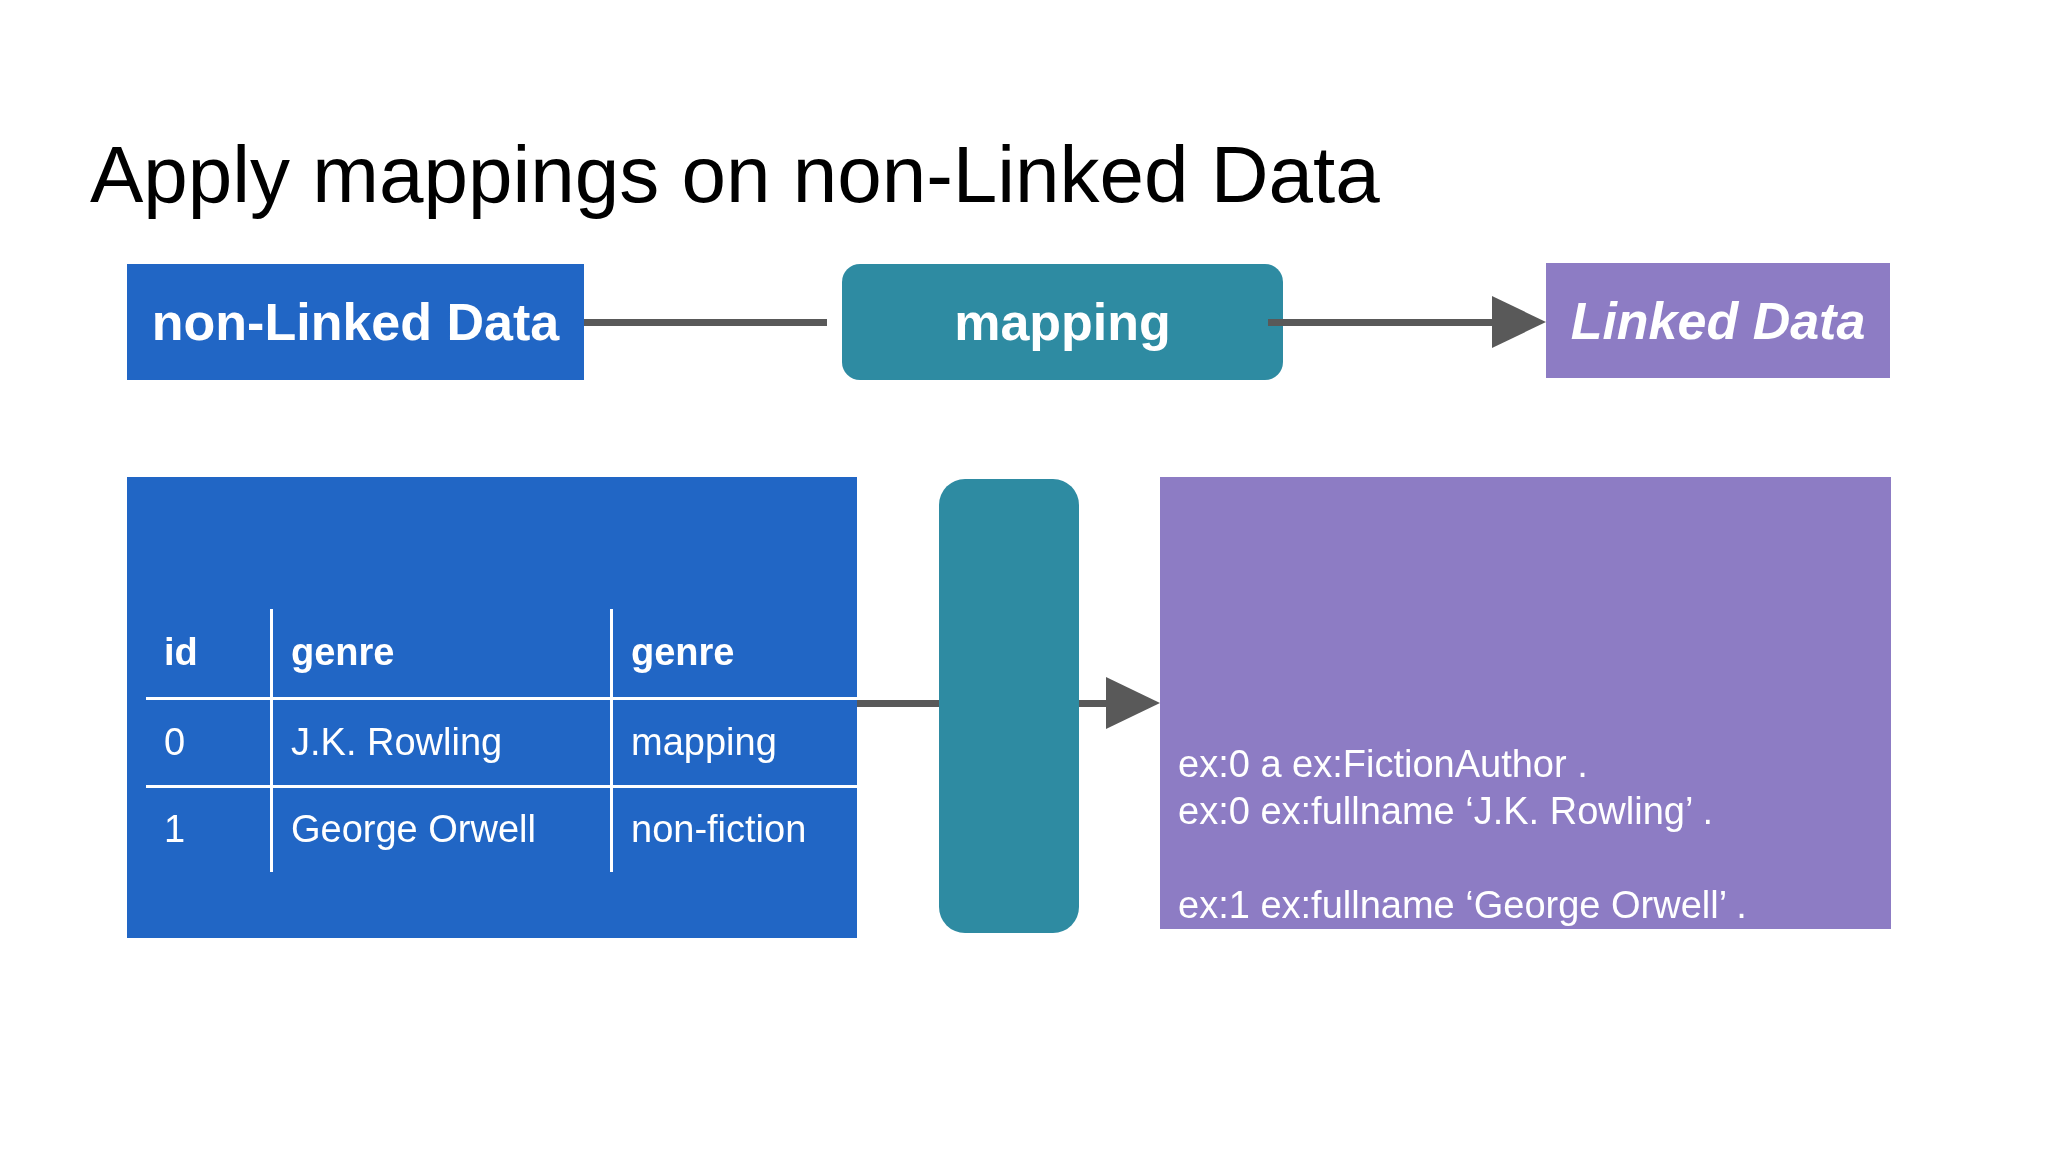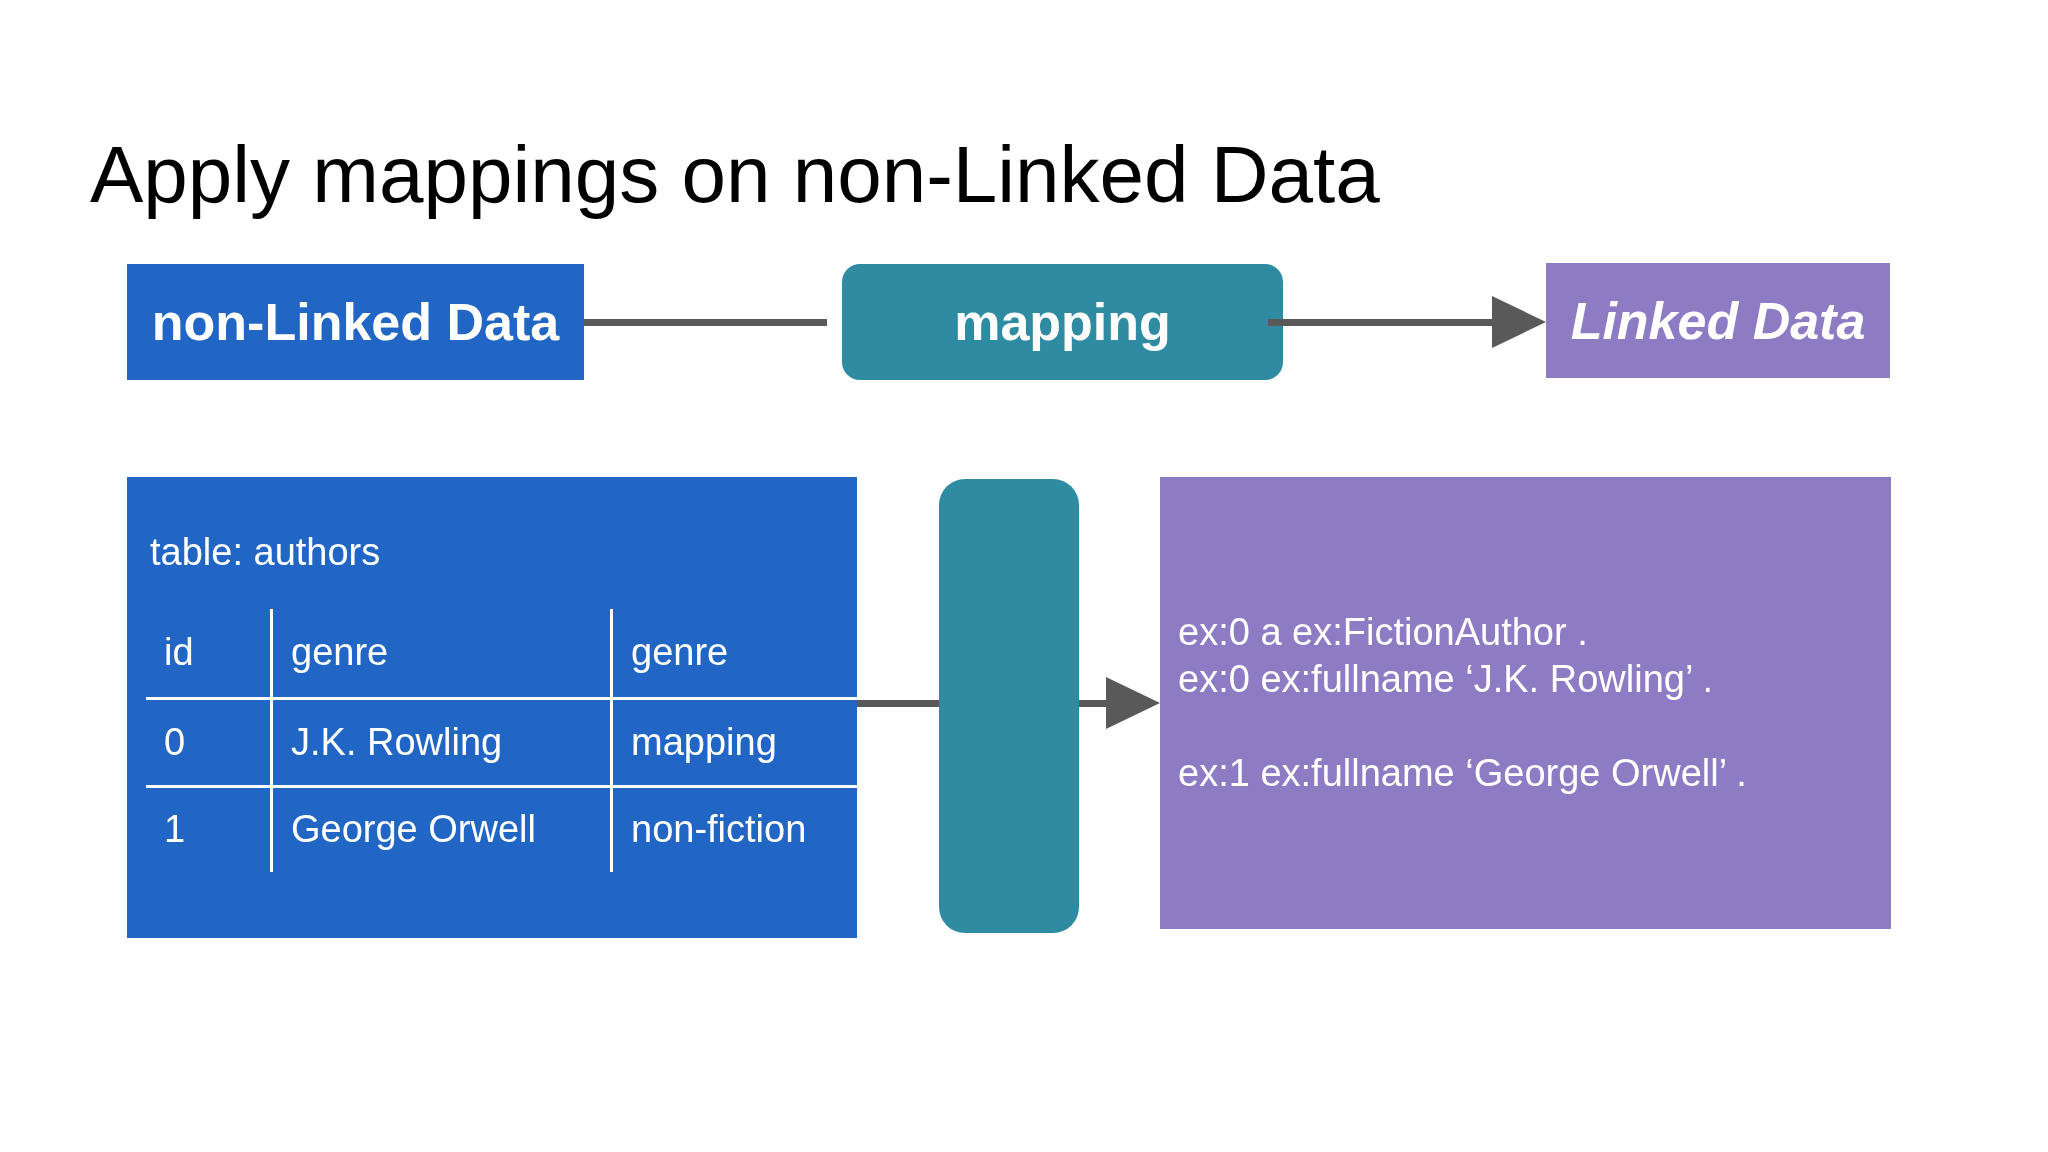--- a/index.html
+++ b/index.html
@@ -39,37 +39,37 @@
   .table-caption{
     position:absolute;left:23px;top:54px;font-size:38px;color:#ffffff;white-space:nowrap;
   }
   table.authors{
     position:absolute;left:19px;top:132px;width:657px;
     border-collapse:collapse;table-layout:fixed;color:#ffffff;font-size:38px;
   }
   table.authors td,table.authors th{
     padding:0 0 0 18px;text-align:left;vertical-align:middle;overflow:hidden;white-space:nowrap;
   }
-  table.authors th{font-weight:400;font-size:38px;}
+  table.authors th{font-weight:700;font-size:38px;}
   table.authors .c1{width:106px;}
   table.authors .c2{width:319px;}
   table.authors .c3{width:232px;}
   table.authors tr.hrow{height:89px;}
   table.authors tr.r0{height:88px;}
   table.authors tr.r1{height:86px;}
   table.authors td:not(:first-child),table.authors th:not(:first-child){border-left:3px solid #ffffff;}
   table.authors tr:not(:first-child) td{border-top:3px solid #ffffff;}
   .pill{
     position:absolute;left:939px;top:479px;width:140px;height:454px;
     background:#2e8ba2;border-radius:26px;z-index:2;
   }
   .panel-target{
     position:absolute;left:1160px;top:477px;width:731px;height:452px;
     background:#8d7cc4;color:#ffffff;z-index:0;
-    display:flex;flex-direction:column;justify-content:center;
+    display:flex;flex-direction:column;justify-content:flex-end;
     padding-left:18px;box-sizing:border-box;
   }
   .rdf-line{
     font-size:38px;line-height:47px;min-height:47px;white-space:nowrap;
   }
 </style>
 </head>
 <body>
 
 <div class="slide">
@@ -83,21 +83,20 @@
   <div class="node node-process">
     <span>mapping</span>
   </div>
   <div class="hline line-2"></div>
   <div class="arrowhead arrowhead-1"></div>
   <div class="node node-target">
     <span>Linked Data</span>
   </div>
 
   <div class="panel-source">
-    <div class="table-caption">table: authors</div>
     <table class="authors">
       <tbody>
           <tr class="hrow">
         <th class="c1">id</th>
         <th class="c2">genre</th>
         <th class="c3">genre</th>
       </tr>
       <tr class="r0">
         <td class="c1">0</td>
         <td class="c2">J.K. Rowling</td>

